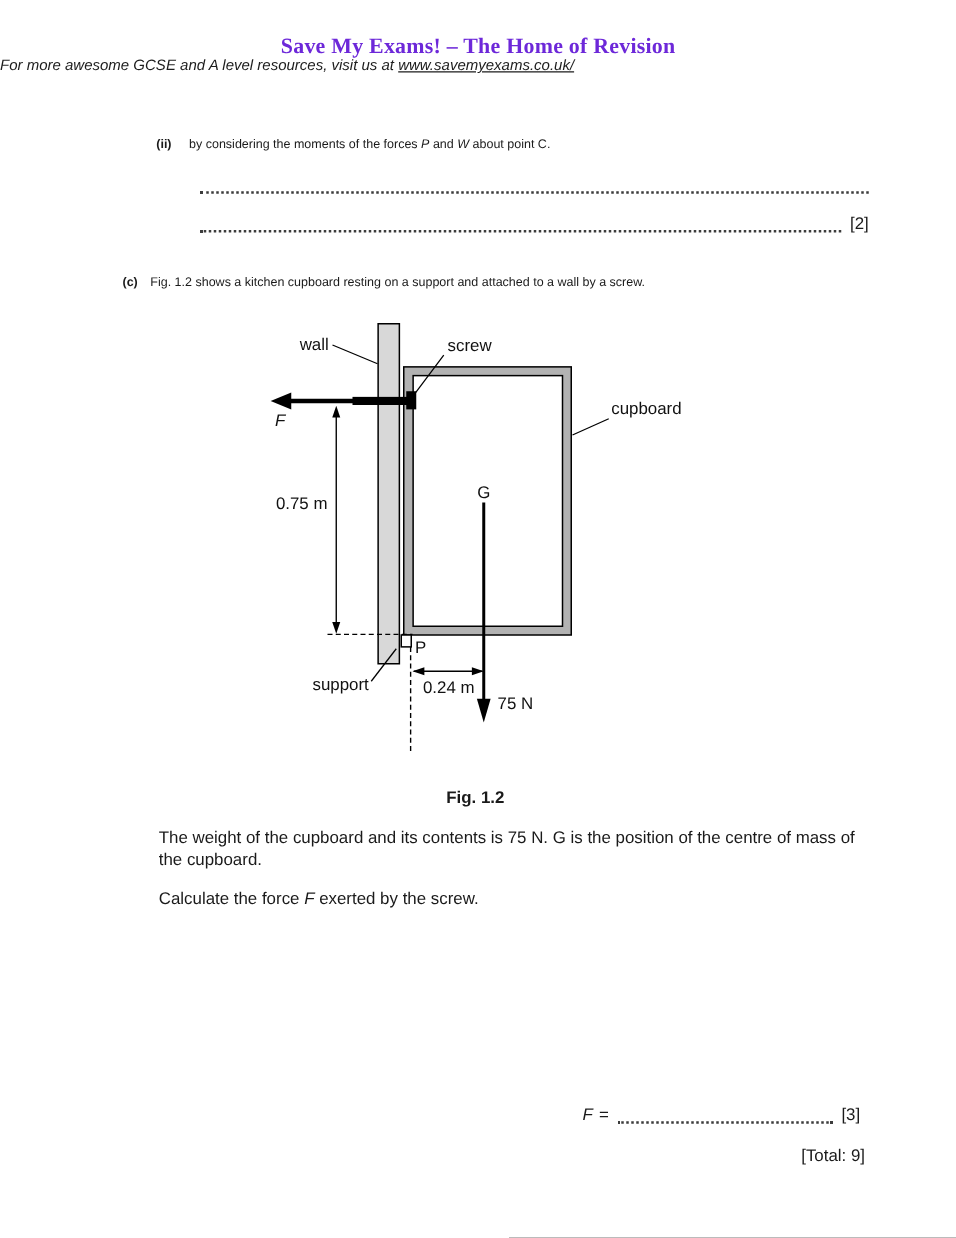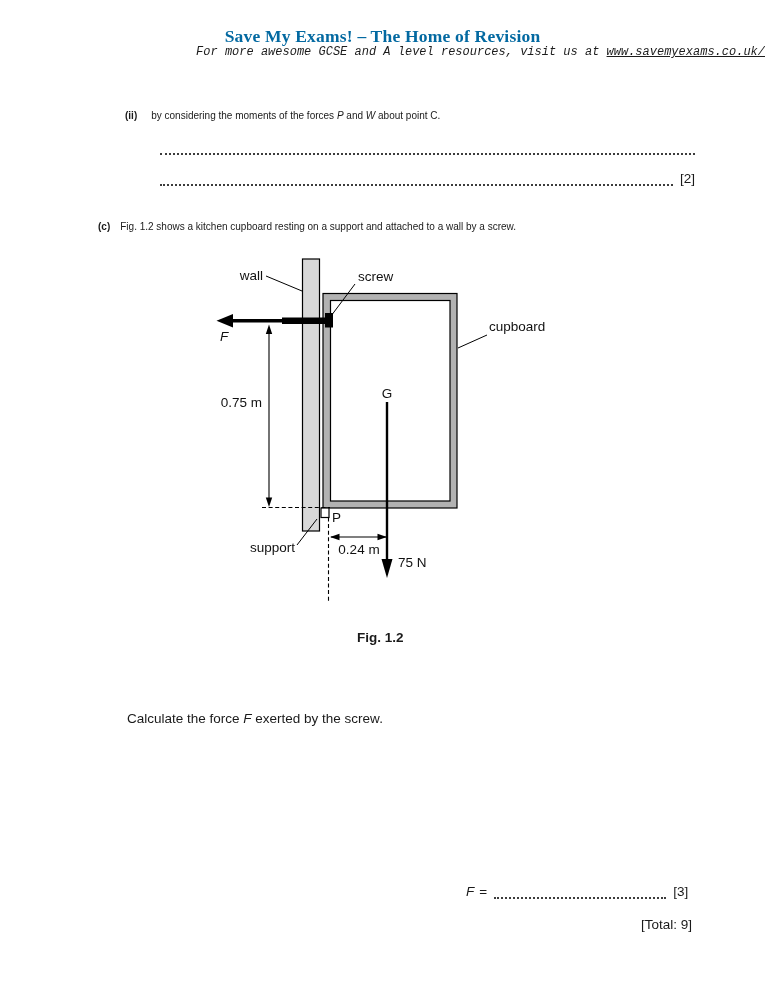--- a/index.html
+++ b/index.html
@@ -6,25 +6,25 @@
   .page{
     position:relative; width:765px; height:990px; background:#ffffff;
     margin:0 auto; overflow:hidden;
     font-family:"Liberation Sans", sans-serif; color:#1a1a1a;
   }
   .abs{position:absolute;}
   
   .hdr-title{
     top:26px; left:0; right:0; text-align:center;
     font-family:"Liberation Serif", serif; font-weight:bold;
-    font-size:17.5px; color:#0369a1; letter-spacing:.2px;
+    font-size:17.5px; color:#6d28d9; letter-spacing:.2px;
   }
   .hdr-sub{
-    top:45px; left:0; right:0; text-align:right;
-    font-family:Liberation Mono, monospace; font-style:italic;
+    top:45px; left:0; right:0; text-align:left;
+    font-family:Liberation Sans, sans-serif; font-style:italic;
     font-size:12px; color:#1c1c1c;
   }
   .hdr-sub .lnk{text-decoration:underline;}
   
   .qline{font-size:10px; line-height:17px;}
   .qnum{font-weight:bold;}
   .it{font-style:italic;}
   .dots-row{display:flex; align-items:flex-end;}
   .dots{border-bottom:2px dotted #3c3c3c; height:12px;}
   .marks{font-size:13.5px; line-height:14px; margin-left:7px;}
@@ -101,20 +101,21 @@
     <text x="220" y="341" font-style="italic" font-size="14">F</text>
     <text x="262" y="407" text-anchor="end">0.75 m</text>
     <text x="387" y="398" text-anchor="middle">G</text>
     <text x="332" y="522">P</text>
     <text x="359" y="554" text-anchor="middle">0.24 m</text>
     <text x="398" y="567">75 N</text>
   </svg>
 
   <div class="abs figcap" style="top:630px; left:357px;text-align:right;">Fig. 1.2</div>
 
+  <div class="abs para" style="top:661px; left:127px; width:578px;">The weight of the cupboard and its contents is 75 N. G is the position of the centre of mass of the cupboard.</div>
   <div class="abs para" style="top:710px; left:127px; width:578px;">
     <span>Calculate the force </span><span class="it">F</span><span> exerted by the screw.</span>
   </div>
 
   <div class="abs ansrow" style="top:884px; left:466px;">
     <span class="it">F</span>
     <span class="eq">=</span>
     <span class="dots"></span>
     <span class="marks">[3]</span>
   </div>

